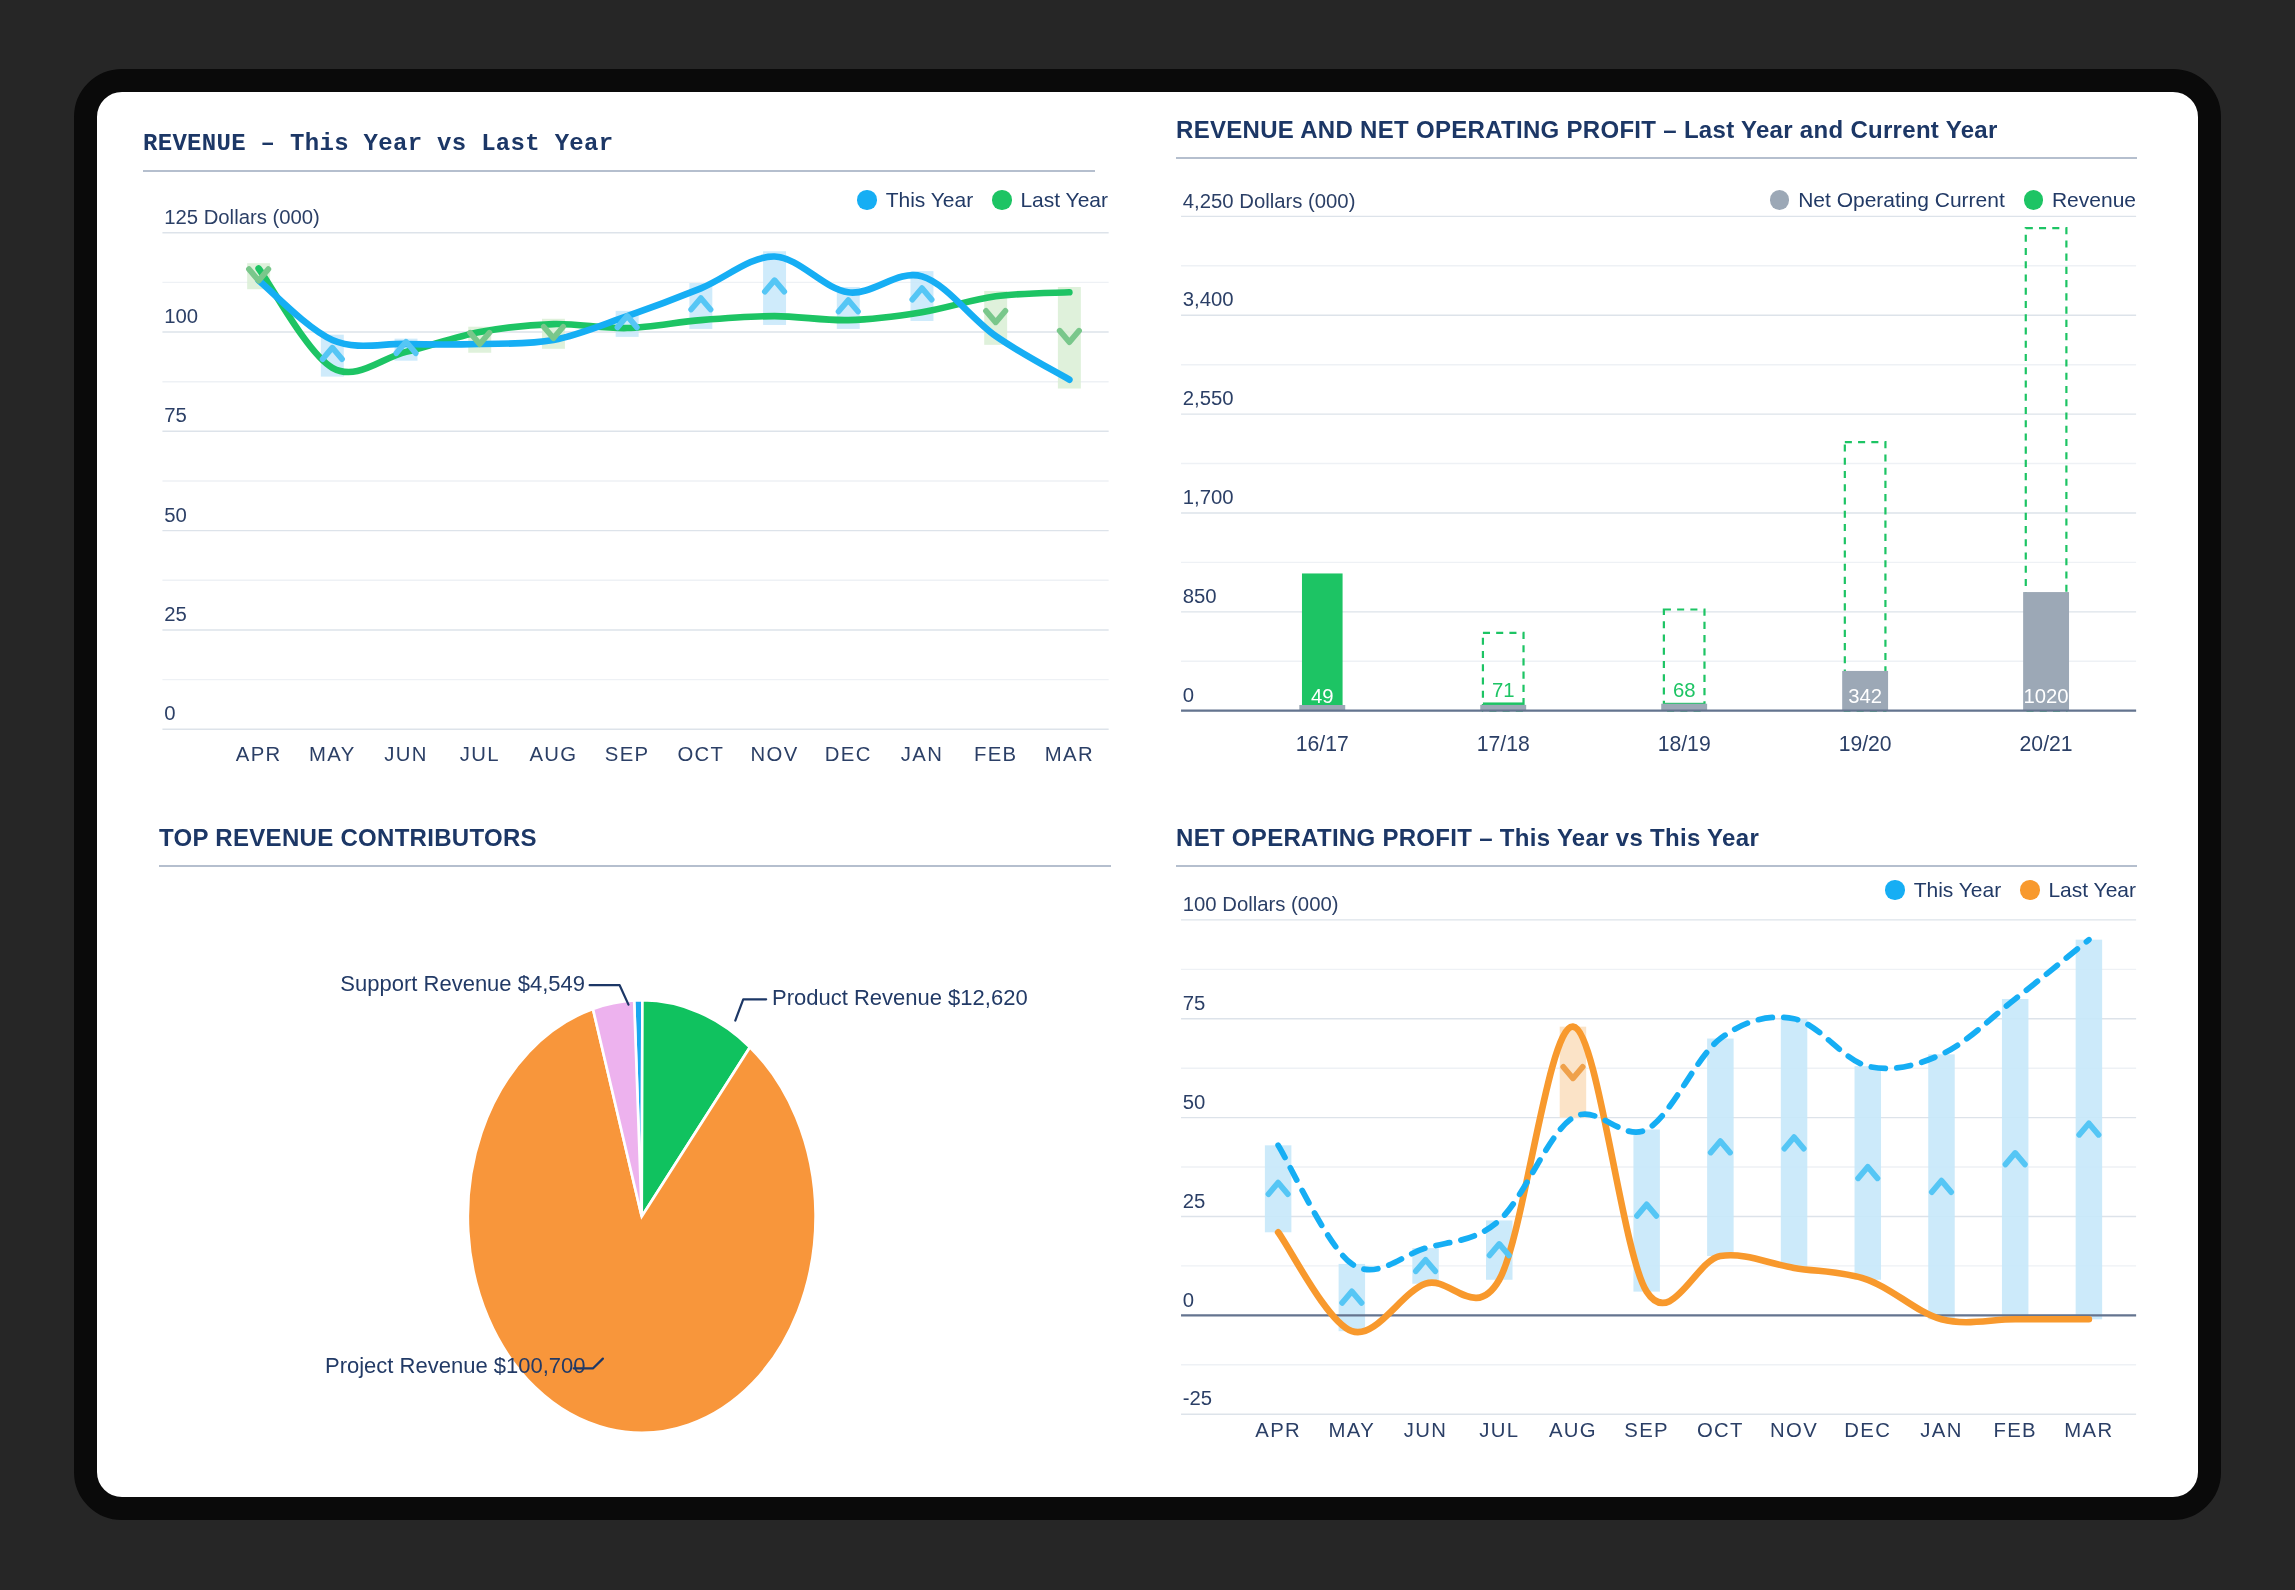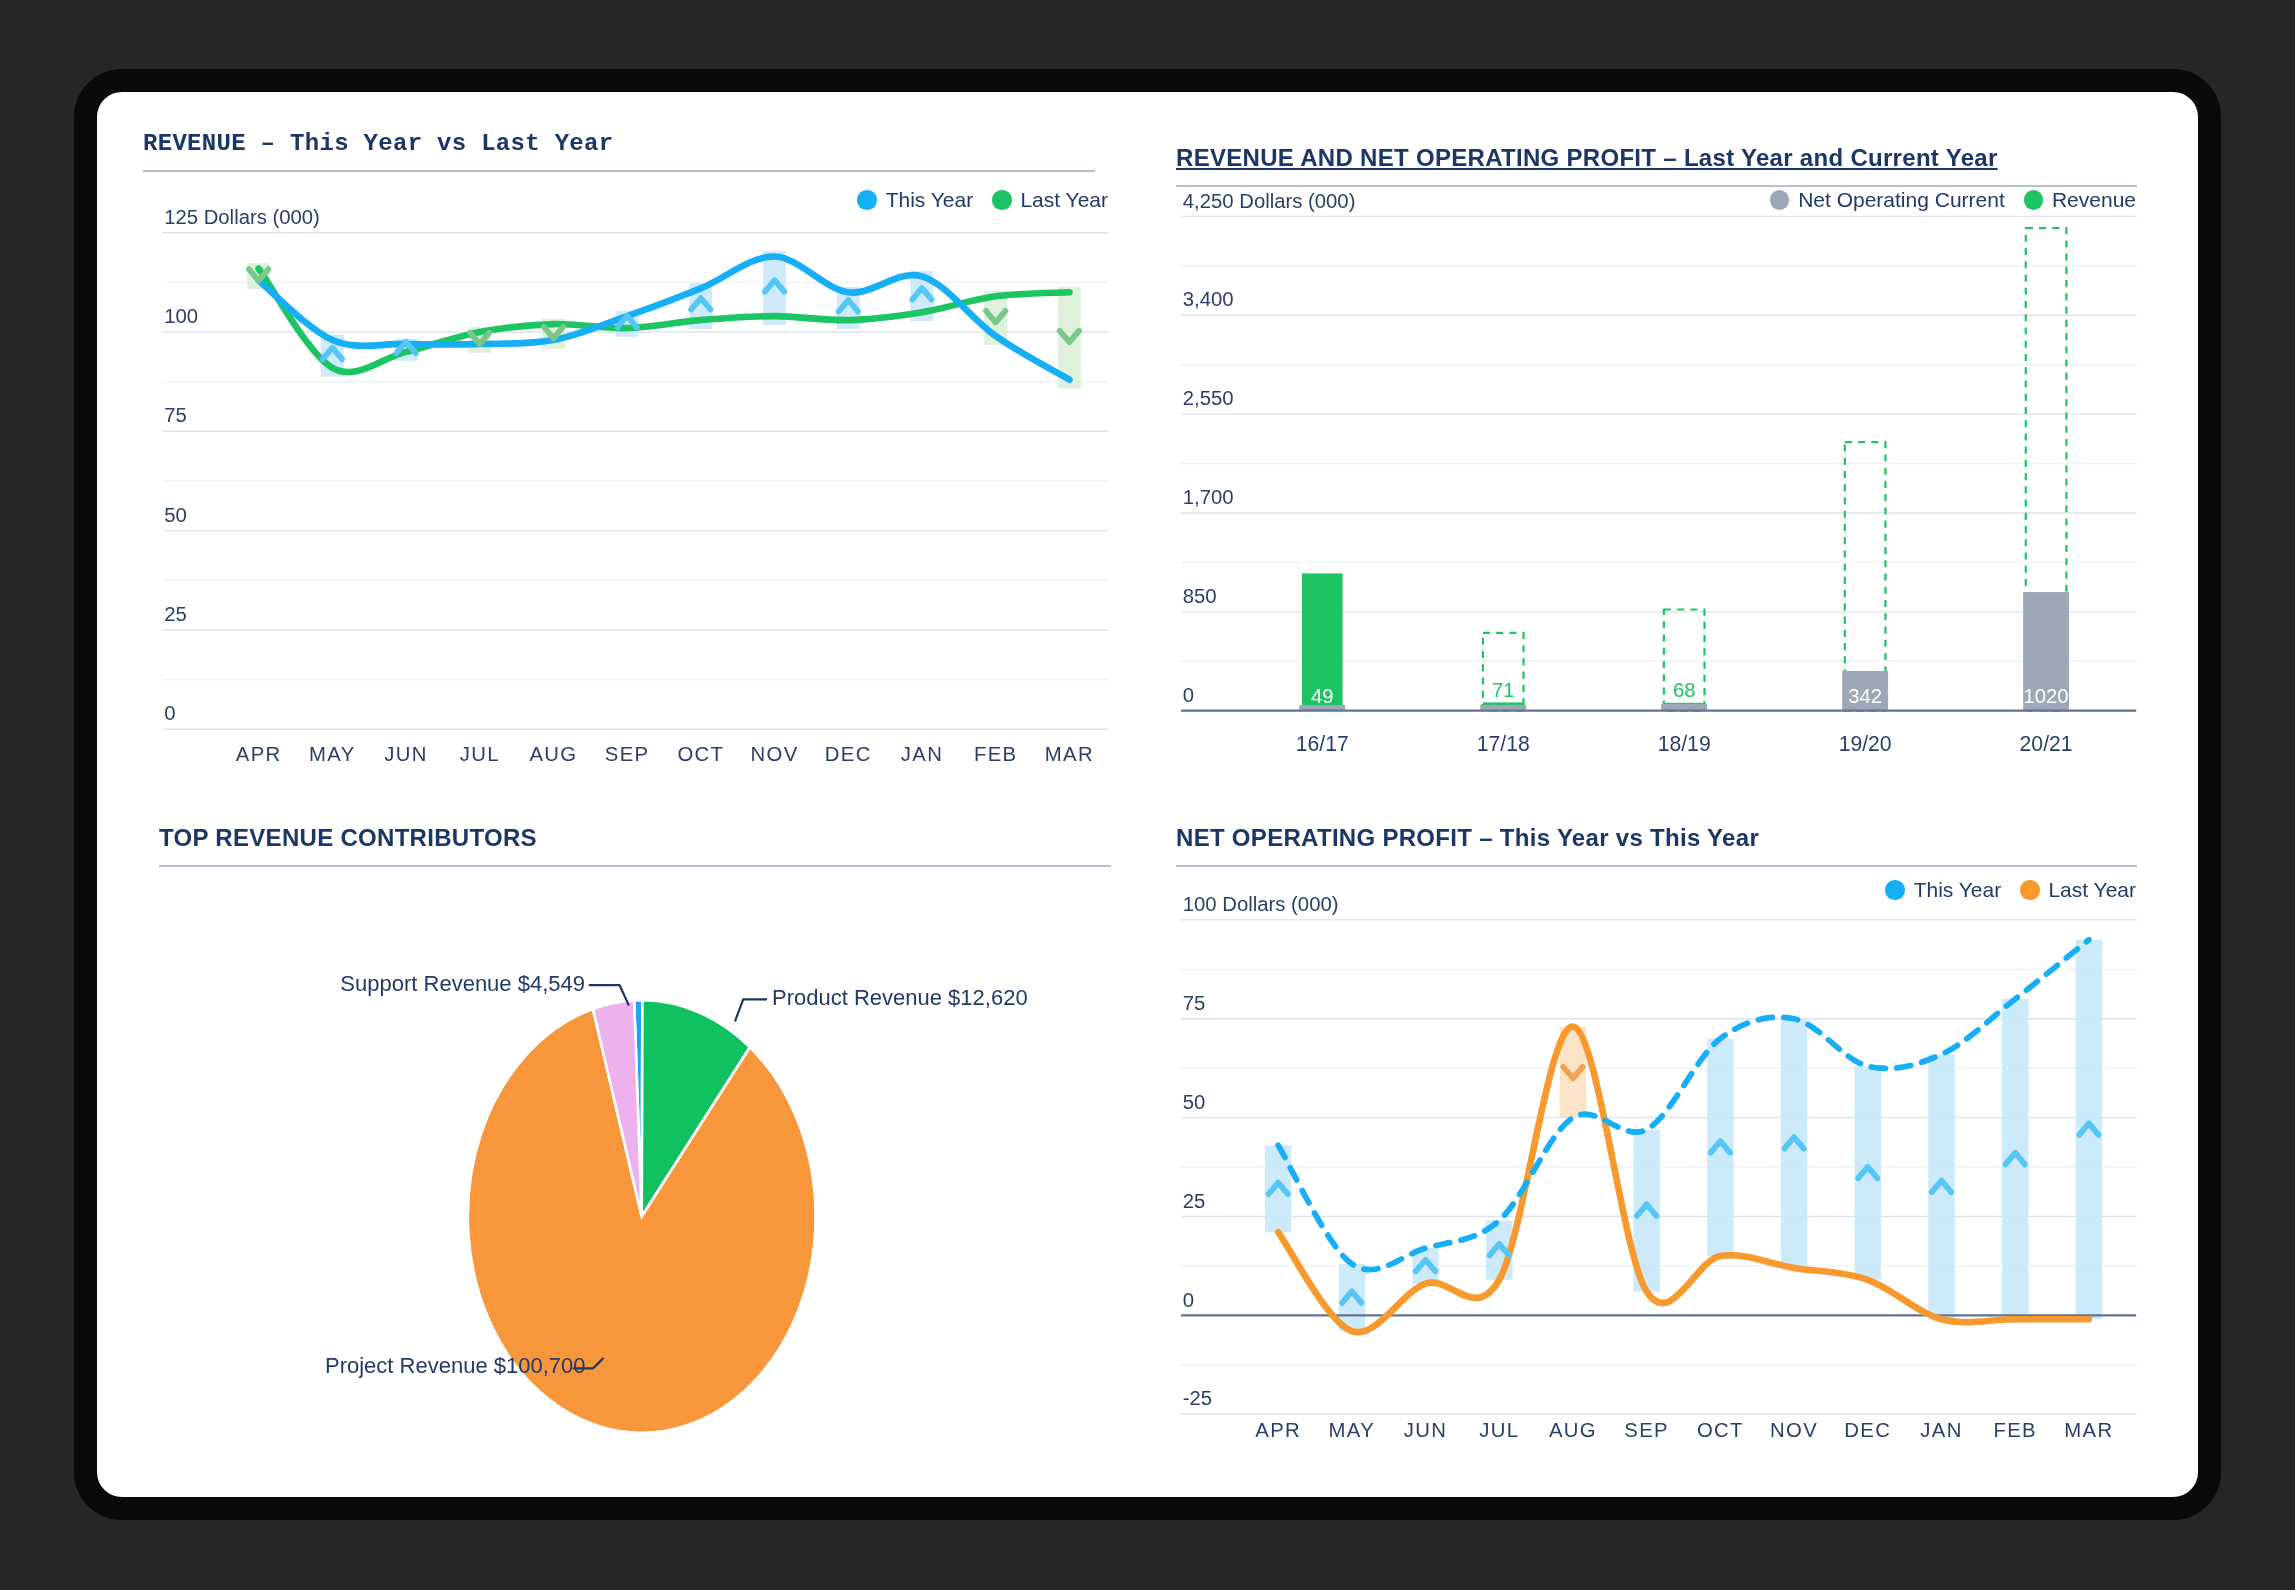--- a/index.html
+++ b/index.html
@@ -189,21 +189,21 @@
         <path d="M2021.5,1301.12 L2032.5,1288.12 L2043.5,1301.12" fill="none" stroke="#55C6F5" stroke-width="6.5" stroke-linecap="round" stroke-linejoin="round"></path>
         <path d="M2105,1334.72 L2116,1321.72 L2127,1334.72" fill="none" stroke="#55C6F5" stroke-width="6.5" stroke-linecap="round" stroke-linejoin="round"></path>
         <path d="M2188.5,1350.4 L2199.5,1337.4 L2210.5,1350.4" fill="none" stroke="#55C6F5" stroke-width="6.5" stroke-linecap="round" stroke-linejoin="round"></path>
         <path d="M2272,1319.04 L2283,1306.04 L2294,1319.04" fill="none" stroke="#55C6F5" stroke-width="6.5" stroke-linecap="round" stroke-linejoin="round"></path>
         <path d="M2355.5,1285.44 L2366.5,1272.44 L2377.5,1285.44" fill="none" stroke="#55C6F5" stroke-width="6.5" stroke-linecap="round" stroke-linejoin="round"></path>
       </g>
     </svg>
 
   <div class="chart-title" style="left:143px;top:130px;width:952px;font-family:Liberation Mono, monospace;">REVENUE – This Year vs Last Year</div>
 
-  <div class="chart-title" style="left:1176px;top:144px;width:961px;text-decoration:underline;">REVENUE AND NET OPERATING PROFIT – Last Year and Current Year</div>
+  <div class="chart-title" style="left:1176px;top:116px;width:961px;">REVENUE AND NET OPERATING PROFIT – Last Year and Current Year</div>
 
   <div class="chart-title" style="left:159px;top:824px;width:952px;">TOP REVENUE CONTRIBUTORS</div>
 
   <div class="chart-title" style="left:1176px;top:824px;width:961px;">NET OPERATING PROFIT – This Year vs This Year</div>
 
   <div class="legend" id="legend-0" style="right:1187px;top:188px;">
       <span class="legend-item">
         <span class="dot" style="background: rgb(22, 174, 244);"></span>
         <span>This Year</span>
       </span>

